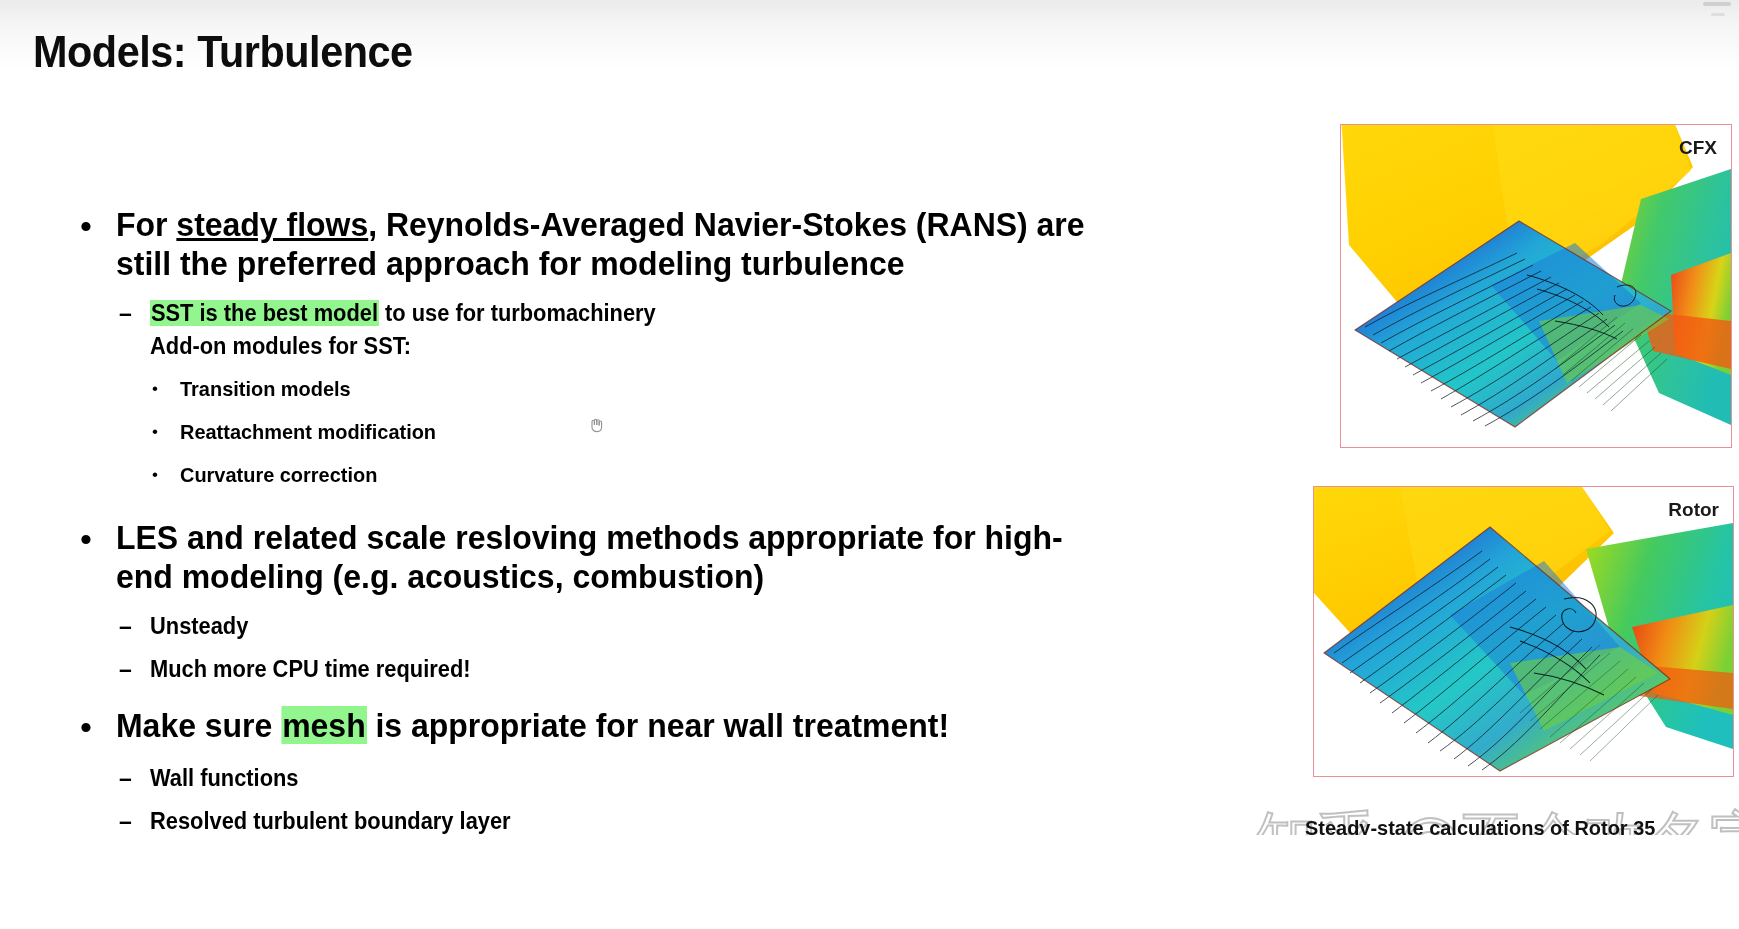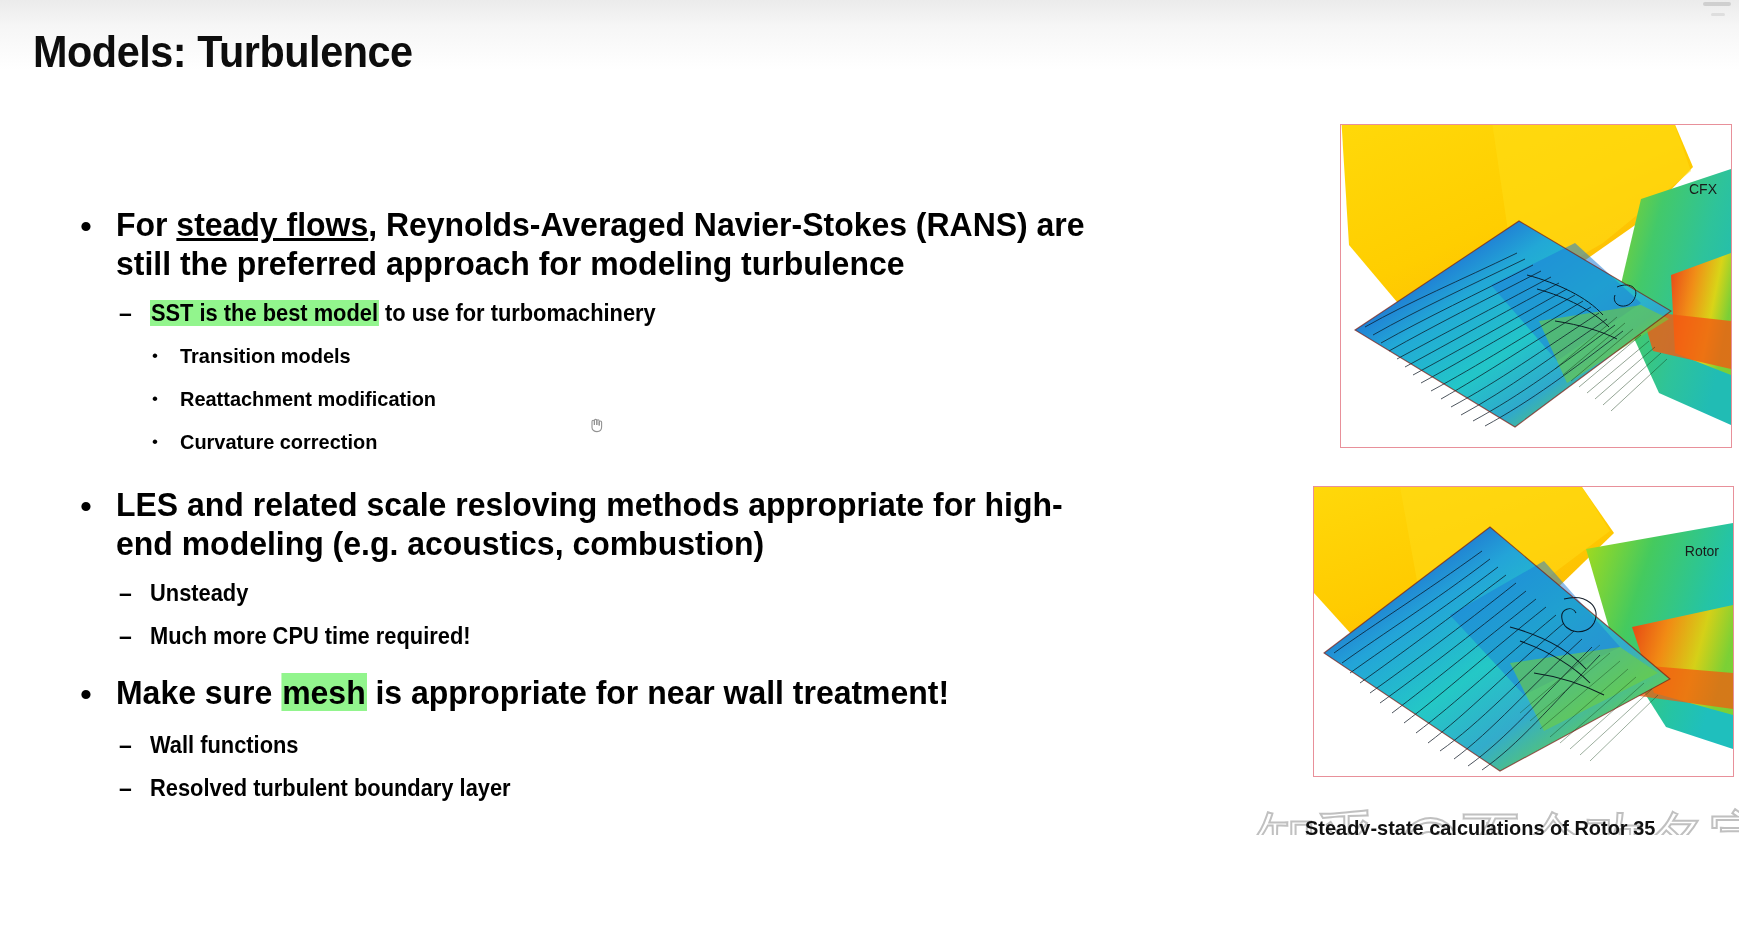--- a/index.html
+++ b/index.html
@@ -162,26 +162,25 @@
     border: 1.5px solid #e8909a;
     background: #ffffff;
     overflow: hidden;
   }
   #fig-cfx  { left: 1340px; top: 124px; width: 390px; height: 322px; }
   #fig-flu  { left: 1313px; top: 486px; width: 419px; height: 289px; }
 
   .fig-label {
     position: absolute;
     right: 14px; top: 12px;
-    font-size: 14px;
-    font-weight: 400;
+    font-size: 19px;
+    font-weight: 700;
     color: #1a1a1a;
     font-family: "Liberation Sans", sans-serif;
     z-index: 6;
-    margin-top: 44px;
   }
   .fig-svg { position: absolute; left: 0; top: 0; width: 100%; height: 100%; }
 
   
   #caption {
     position: absolute;
     left: 1305px; top: 813px;
     width: 430px;
     font-size: 21px;
     line-height: 29px;
@@ -245,20 +244,24 @@
       <div class="txt"><span>For </span><span class="u">steady flows</span><span>, Reynolds-Averaged Navier-Stokes (RANS) are still the preferred approach for modeling turbulence</span></div>
     </div>
 
     <div class="gap-sm"></div>
 
     <div class="lvl2">
       <div class="mark">–</div>
       <div class="txt"><span class="hl">SST is the best model</span><span> to use for turbomachinery</span></div>
     </div>
 
+    <div class="lvl2 noindentmark">
+
+      <div class="txt">Add-on modules for SST:</div>
+    </div>
 
     <div class="gap-sm"></div>
 
     <div class="lvl3">
       <div class="mark">•</div>
       <div class="txt">Transition models</div>
     </div>
 
     <div class="gap-sm"></div>
 

